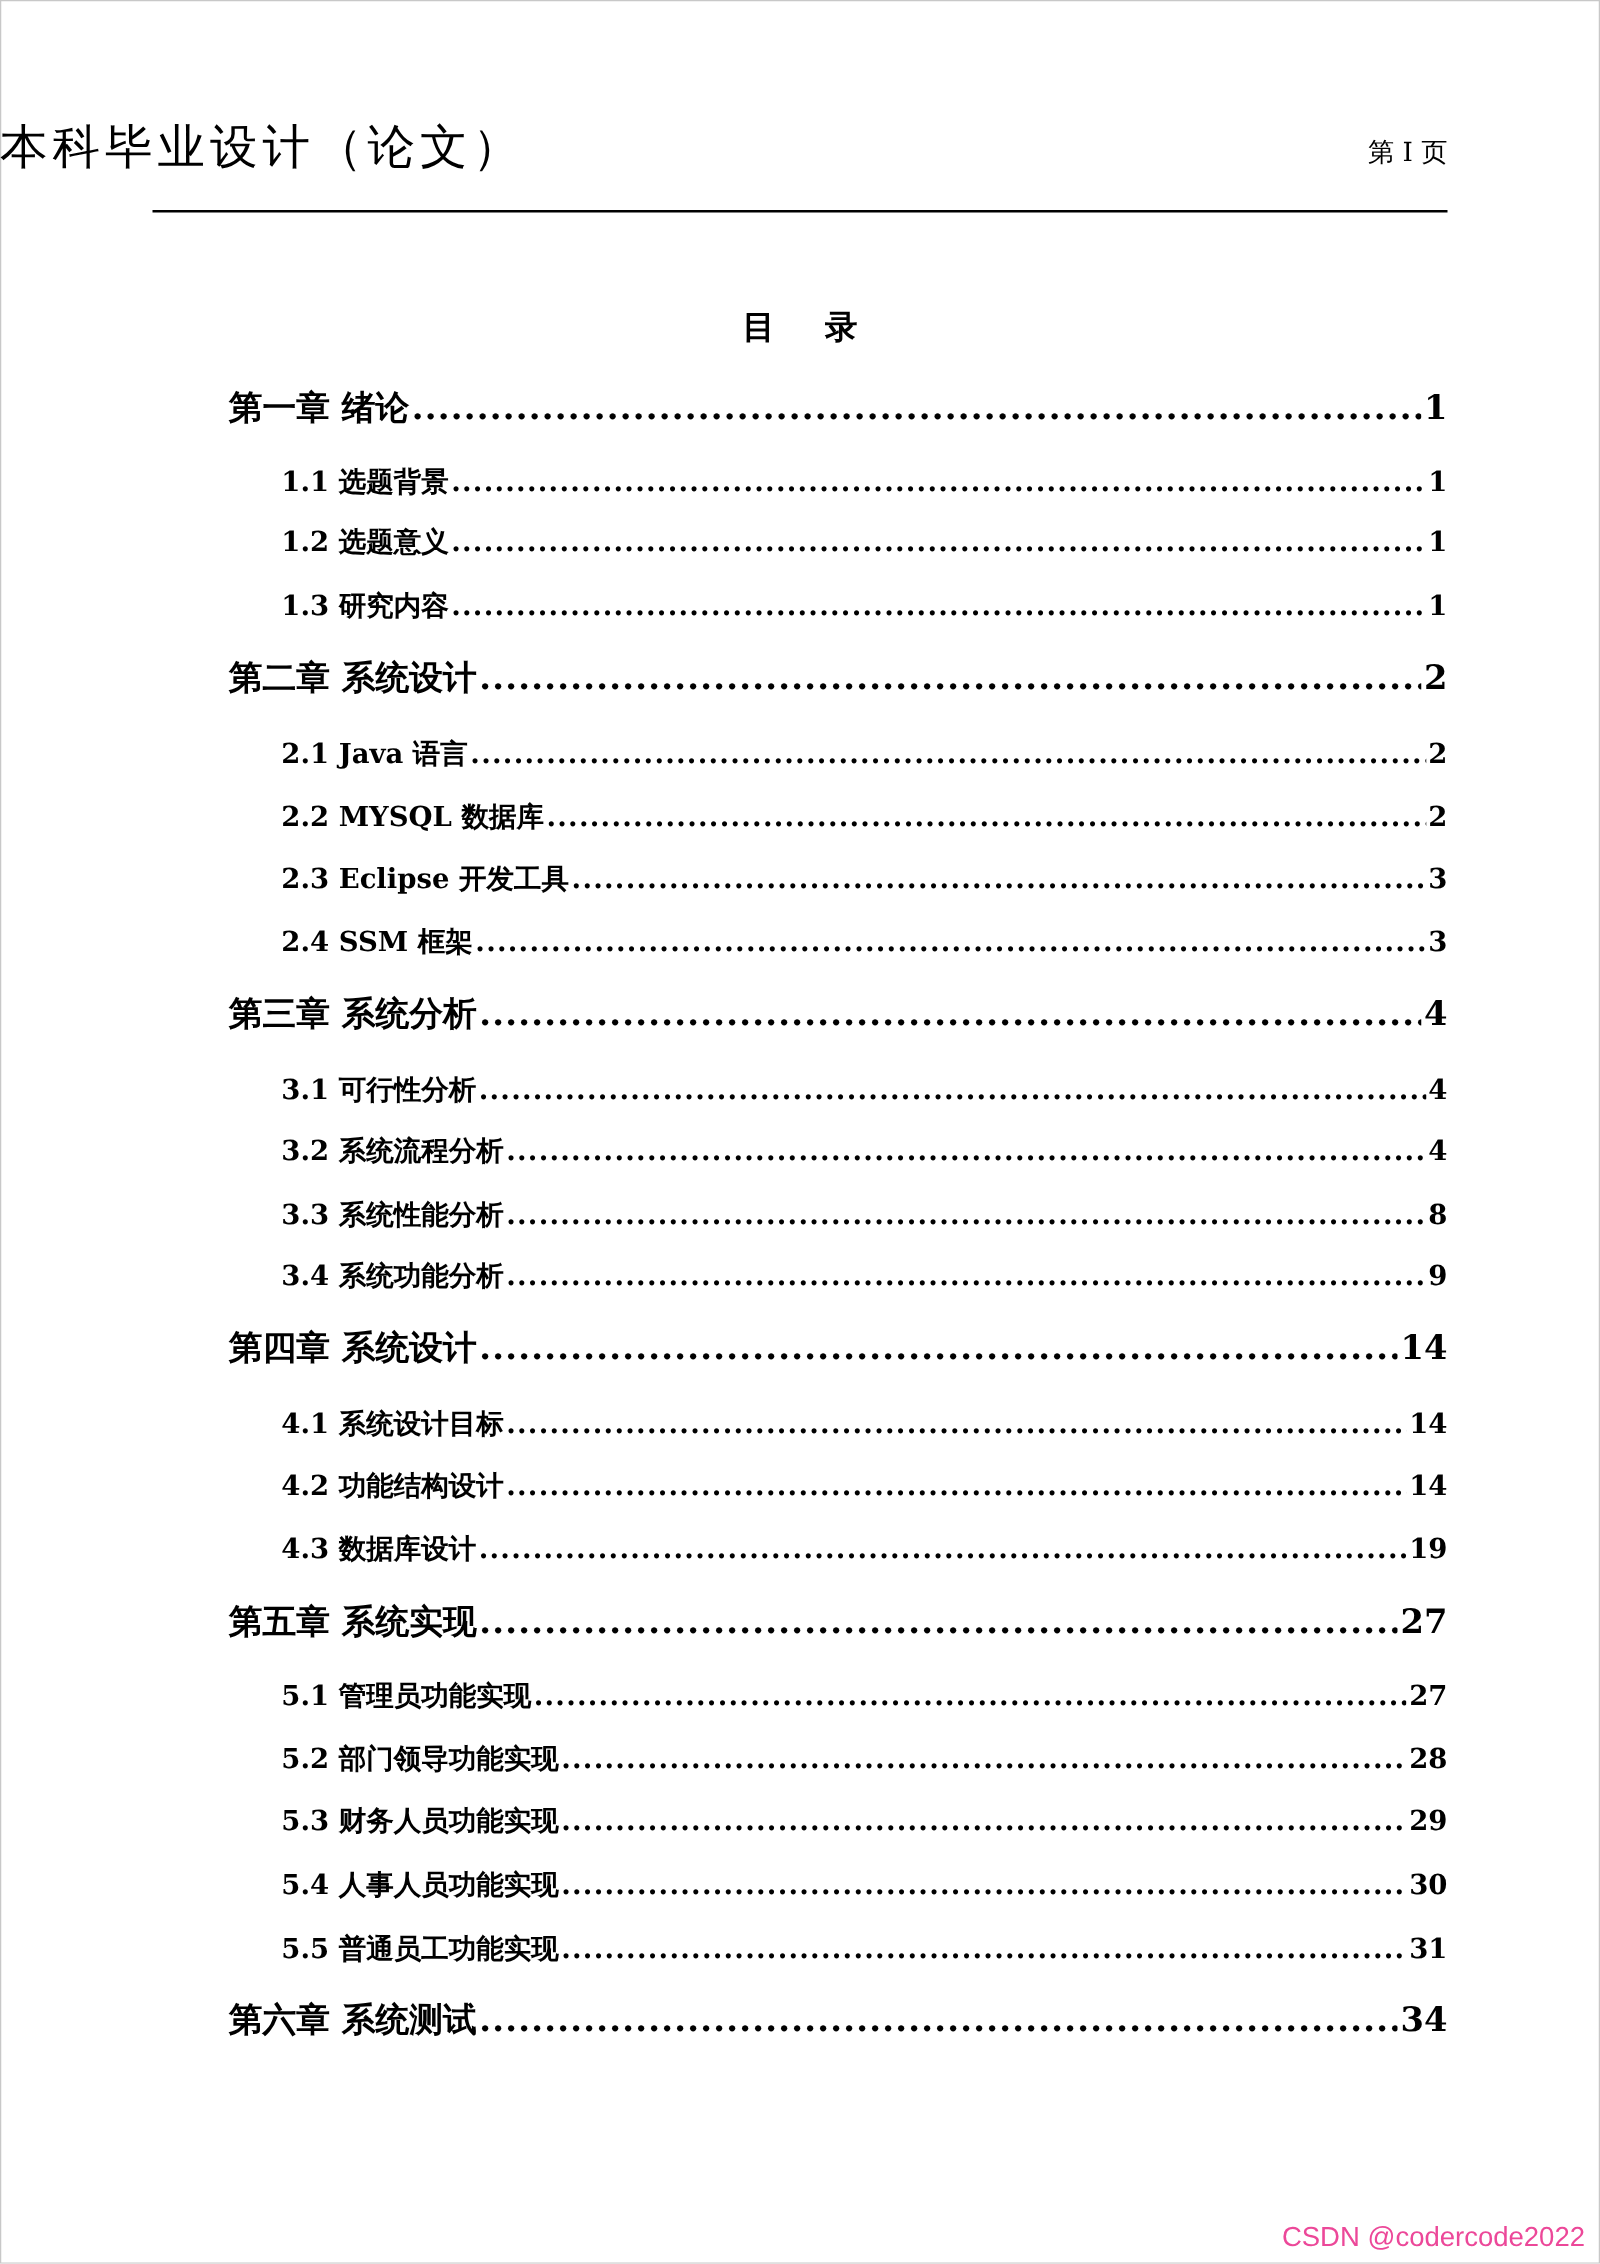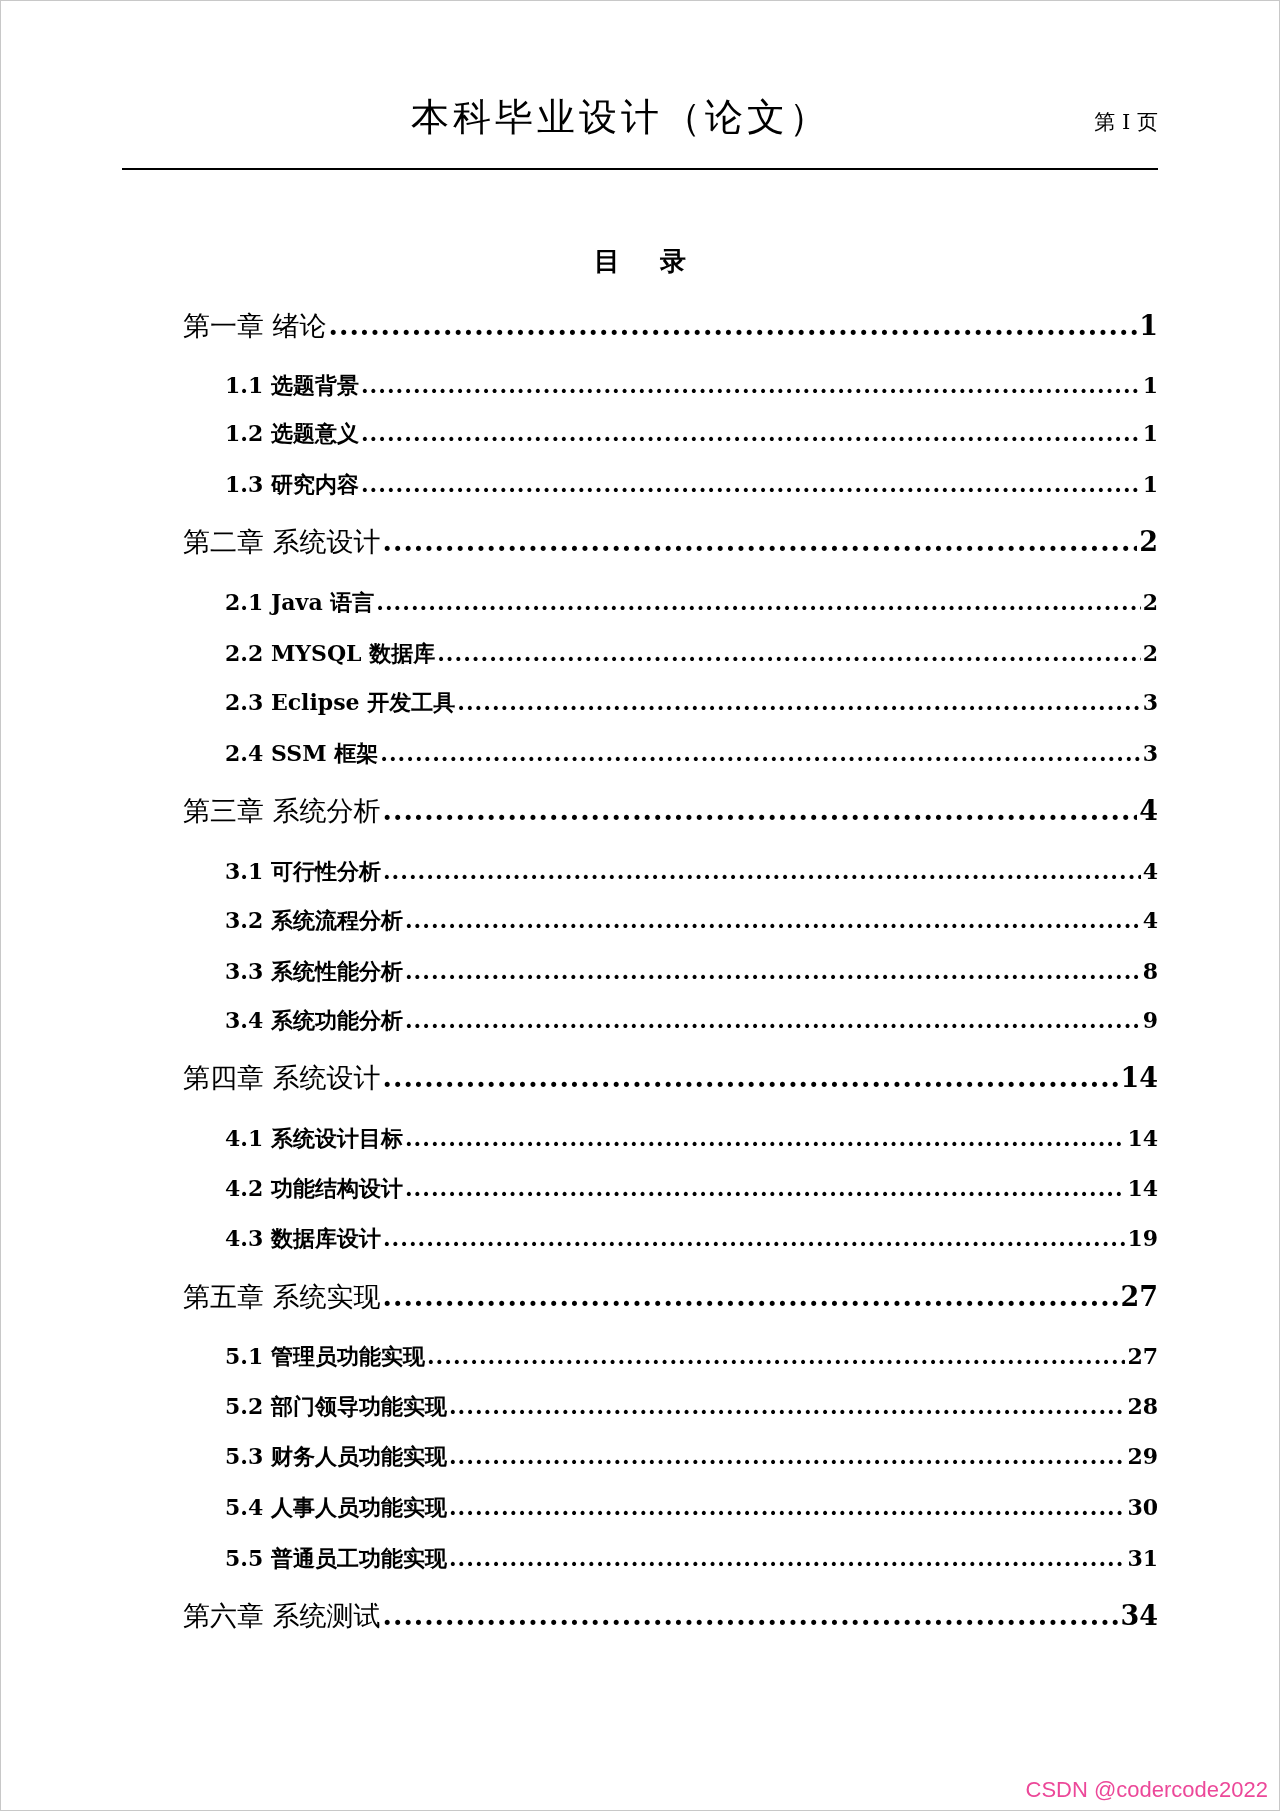--- a/index.html
+++ b/index.html
@@ -1,27 +1,27 @@
 <!DOCTYPE html>
 <html><head>
 <meta charset="utf-8">
 <style>
   html,body{margin:0;padding:0;}
   body{width:1280px;height:1811px;background:#fff;position:relative;overflow:hidden;
        font-family:"DejaVu Serif","Liberation Serif",serif;color:#000;}
   .frame{position:absolute;left:0;top:0;width:1278px;height:1809px;border:1px solid #c8c8c8;}
-  .hdr-title{position:absolute;left:0;width:1242px;top:92px;text-align:center;font-size:38px;letter-spacing:4px;}
+  .hdr-title{position:absolute;left:0;width:1242px;top:92px;font-size:38px;letter-spacing:4px;}
   .hdr-page{position:absolute;right:122px;top:108px;font-size:21px;}
   .hdr-rule{position:absolute;left:122px;width:1036px;top:168px;height:2px;background:#000;}
   .toc-title{position:absolute;left:0;width:1280px;top:244px;text-align:center;font-size:26px;font-weight:bold;letter-spacing:40px;text-indent:40px;}
   .row{position:absolute;display:flex;align-items:baseline;right:122px;height:40px;}
   .row.ch{left:183px;font-size:27px;}
   .row.sec{left:225px;font-size:22px;font-weight:bold;}
   .row .lbl{white-space:nowrap;}
-  .row.ch .lbl{font-weight:normal;}
+  .row.ch .lbl{font-weight:bold;}
   .row .dots{flex:1;overflow:hidden;white-space:nowrap;margin:0 2px;font-weight:bold;letter-spacing:1px;}
   .row .dots::after{content:"....................................................................................................................................................................................................................................................................";}
   .row .pg{font-weight:bold;white-space:nowrap;}
   .watermark{position:absolute;right:12px;bottom:8px;font-family:"Liberation Sans",sans-serif;font-size:22px;color:#ec4899;}
 </style>
 </head>
 <body>
 
 <div class="frame"></div>
 

